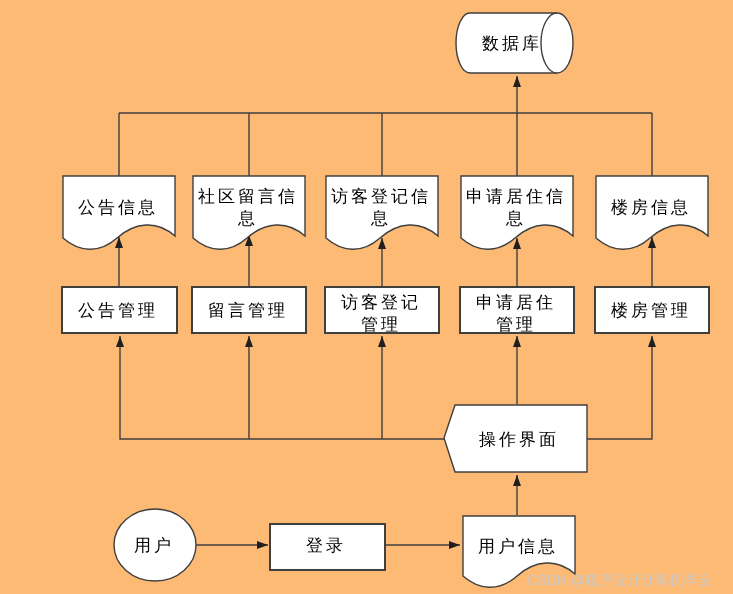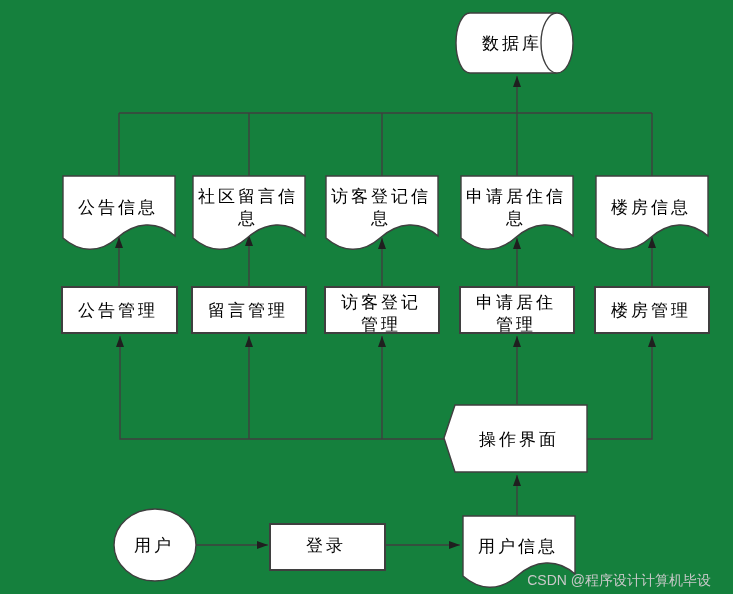--- a/index.html
+++ b/index.html
@@ -1,16 +1,16 @@
 <!DOCTYPE html>
 <html><head>
 <meta charset="utf-8">
 <style>
   html,body{margin:0;padding:0;background:#ffffff;}
-  .stage{position:relative;width:733px;height:594px;background:#15803d;overflow:hidden;
+  .stage{position:relative;width:733px;height:594px;background:#fdba74;overflow:hidden;
          font-family:"Liberation Serif","DejaVu Serif",serif;}
   svg{display:block;}
   .shape{fill:#ffffff;stroke:#3f3f3f;stroke-width:1.4;}
   .box{stroke-width:2;}
   .conn{fill:none;stroke:#3f3f3f;stroke-width:1.4;}
   .lbl{font-family:"Liberation Serif","DejaVu Serif",serif;font-size:17px;fill:#000000;
        letter-spacing:3px;text-anchor:middle;}
   .wm{font-family:"Liberation Sans","DejaVu Sans",sans-serif;font-size:14px;fill:#c9c9c9;
       letter-spacing:0;text-anchor:end;}
 </style>

